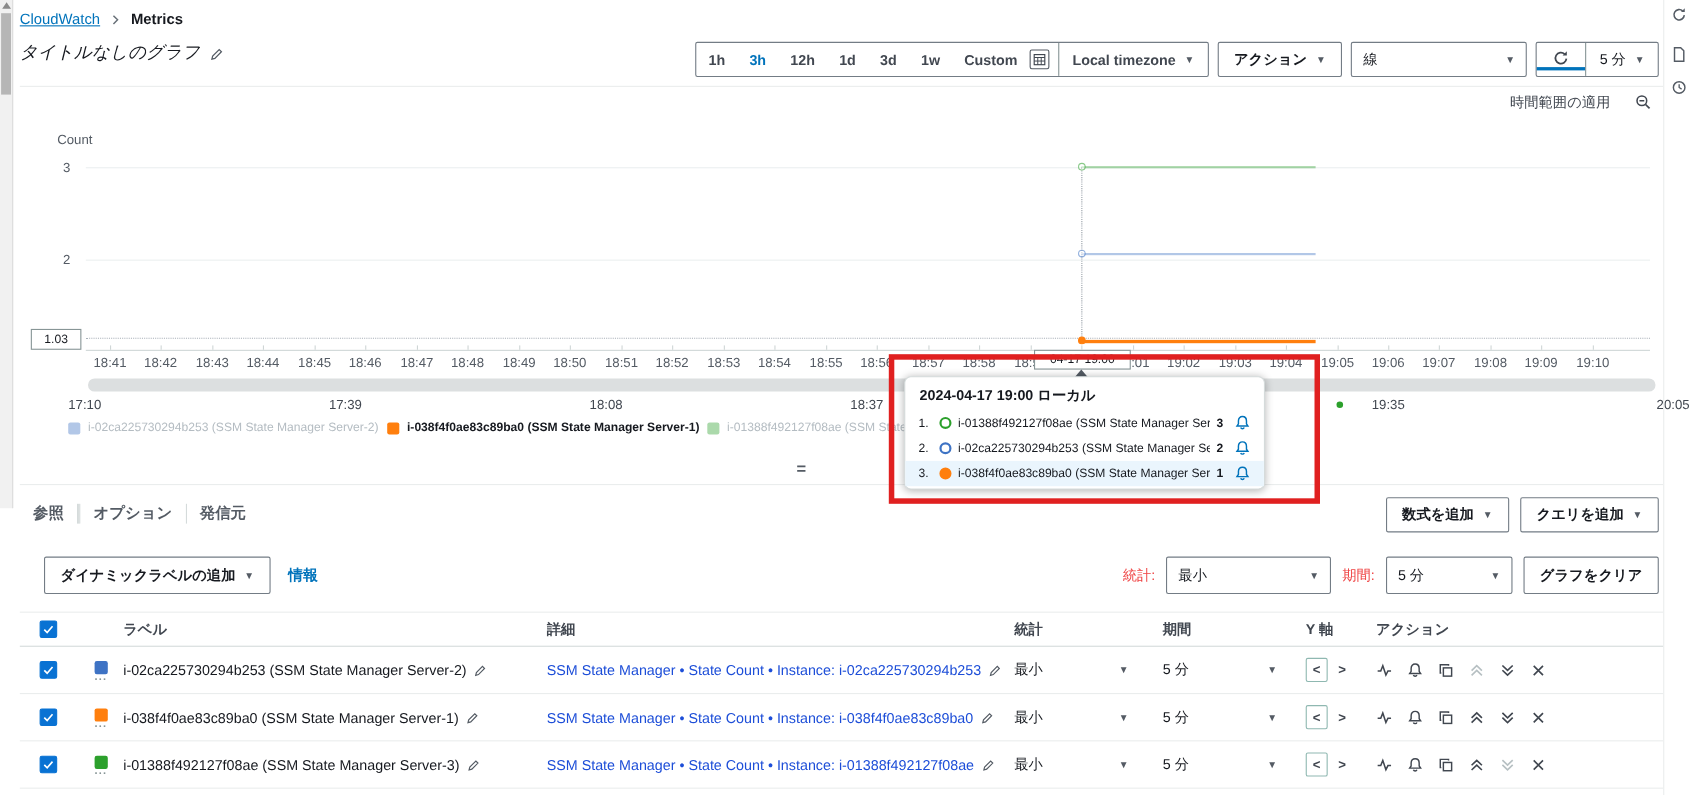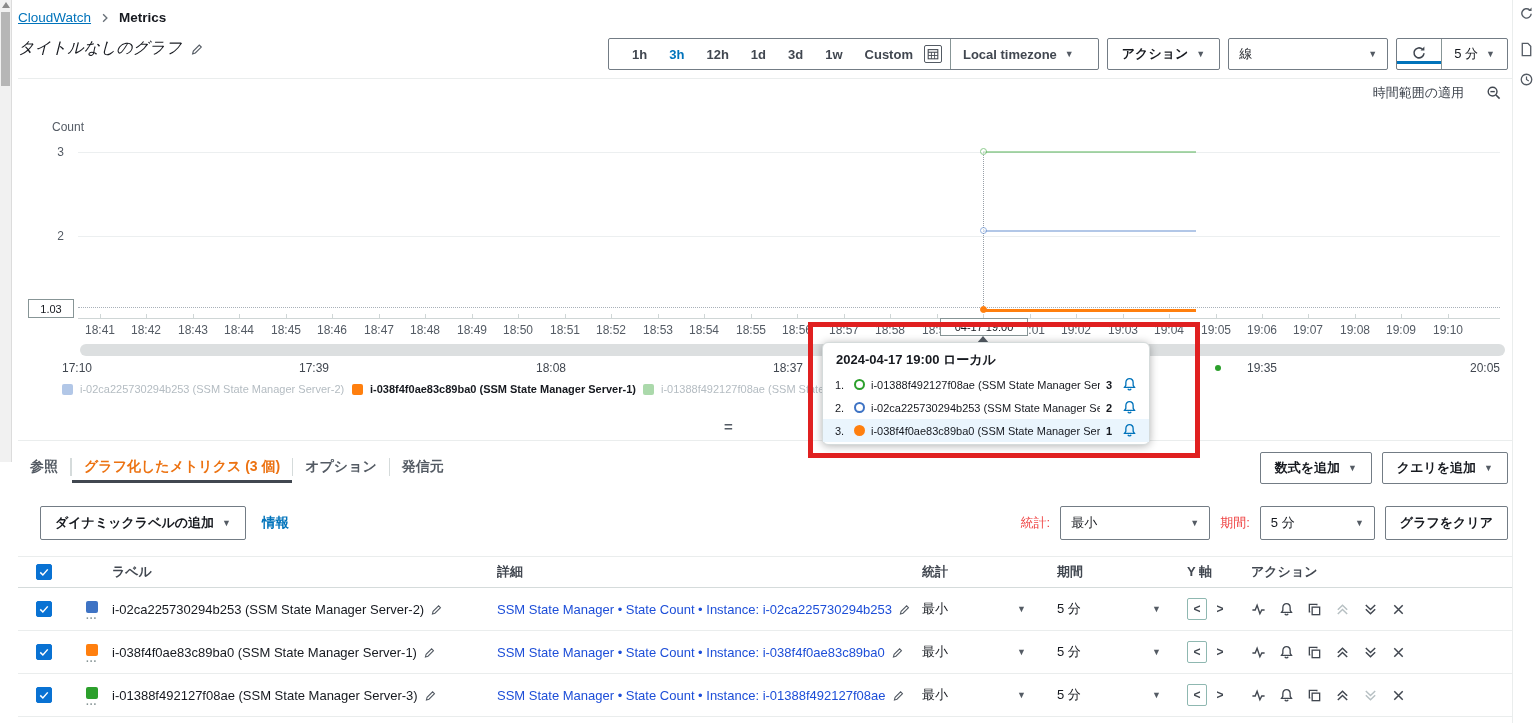--- a/index.html
+++ b/index.html
@@ -13,21 +13,21 @@
   
   #breadcrumb{left:18px;top:10px;font-size:13.5px;display:flex;align-items:center;gap:8px;}
   #breadcrumb a{color:#0073bb;text-decoration:underline;cursor:pointer;}
   #breadcrumb .crumb-current{font-weight:700;color:#16191f;}
   #page-title-row{left:18px;top:38px;display:flex;align-items:center;gap:8px;font-size:16px;font-style:italic;}
   .icon{display:inline-flex;align-items:center;justify-content:center;color:#545b64;}
   .icon svg{display:block;}
   
   #top-toolbar{top:38px;right:28px;display:flex;gap:8px;height:32px;align-items:stretch;}
   .ctl{border:1px solid #737c85;border-radius:2px;background:#fff;display:flex;align-items:center;font-size:13px;}
-  #range-group{padding:0 12px;}
+  #range-group{padding:0 0;}
   .range-item{padding:0 11px;font-weight:600;color:#414750;cursor:pointer;display:flex;align-items:center;height:100%;}
   .range-item.selected{color:#0073bb;font-weight:700;}
   .vdiv{width:1px;background:#879596;align-self:stretch;}
   .tz{padding:0 12px;display:flex;gap:8px;align-items:center;font-weight:600;color:#414750;}
   .btn{border:1px solid #737c85;border-radius:2px;background:#fff;display:flex;align-items:center;gap:8px;font-size:13px;font-weight:700;color:#16191f;padding:0 14px;cursor:pointer;}
   .select{border:1px solid #737c85;border-radius:2px;background:#fff;display:flex;align-items:center;justify-content:space-between;font-size:13px;color:#16191f;padding:0 10px;cursor:pointer;}
   .caret{font-size:9px;color:#545b64;line-height:1;}
   #refresh-group{display:flex;}
   #refresh-cell{width:44px;display:flex;align-items:center;justify-content:center;border-bottom:3px solid #0073bb;color:#414750;cursor:pointer;}
   #refresh-period{display:flex;align-items:center;gap:8px;padding:0 12px;cursor:pointer;}
@@ -281,21 +281,21 @@
     </div>
   <div id="hover-tick-box" style="left: 922px;">04-17 19:00</div>
   <div id="tooltip-pointer" style="left: 959px;"></div>
   <div id="mini-bar"></div>
   <div id="mini-ticks">
       <div class="minitick" style="left: 44px;">17:10</div>
       <div class="minitick" style="left: 281px;">17:39</div>
       <div class="minitick" style="left: 518px;">18:08</div>
       <div class="minitick" style="left: 755px;">18:37</div>
       <div class="minitick" style="left: 1229px;">19:35</div>
-      <div class="minitick" style="left: 1452px;">20:05</div>
+      <div class="minitick" style="left: 1488px;">20:05</div>
     </div>
   <div id="mini-dot"></div>
   <div id="legend-layer">
       <div class="legend-item faded" style="left: 44px;">
         <span class="legend-swatch" style="background: rgb(62, 115, 196);"></span>
         <span>i-02ca225730294b253 (SSM State Manager Server-2)</span>
       </div>
       <div class="legend-item active" style="left: 334px;">
         <span class="legend-swatch" style="background: rgb(255, 127, 14);"></span>
         <span>i-038f4f0ae83c89ba0 (SSM State Manager Server-1)</span>
@@ -350,21 +350,20 @@
   </div>
   <div id="annotation-rect" style="border-color: rgb(224, 32, 32);"></div>
 </div>
 
 <div class="abs hline" style="left:18px;top:440px;width:1494px;"></div>
 
 <div id="tabs-row" class="abs">
     <span class="tab">参照</span>
     <span class="tab-sep"></span>
     <span class="tab-sep"></span>
-    <span class="tab selected">グラフ化したメトリクス (3 個)</span>
     <span class="tab-sep"></span>
     <span class="tab">オプション</span>
     <span class="tab-sep"></span>
     <span class="tab">発信元</span>
   </div>
 <div id="panel-buttons" class="abs">
   <button class="btn">
       <span>数式を追加</span>
       <span class="caret">▼</span>
     </button>

